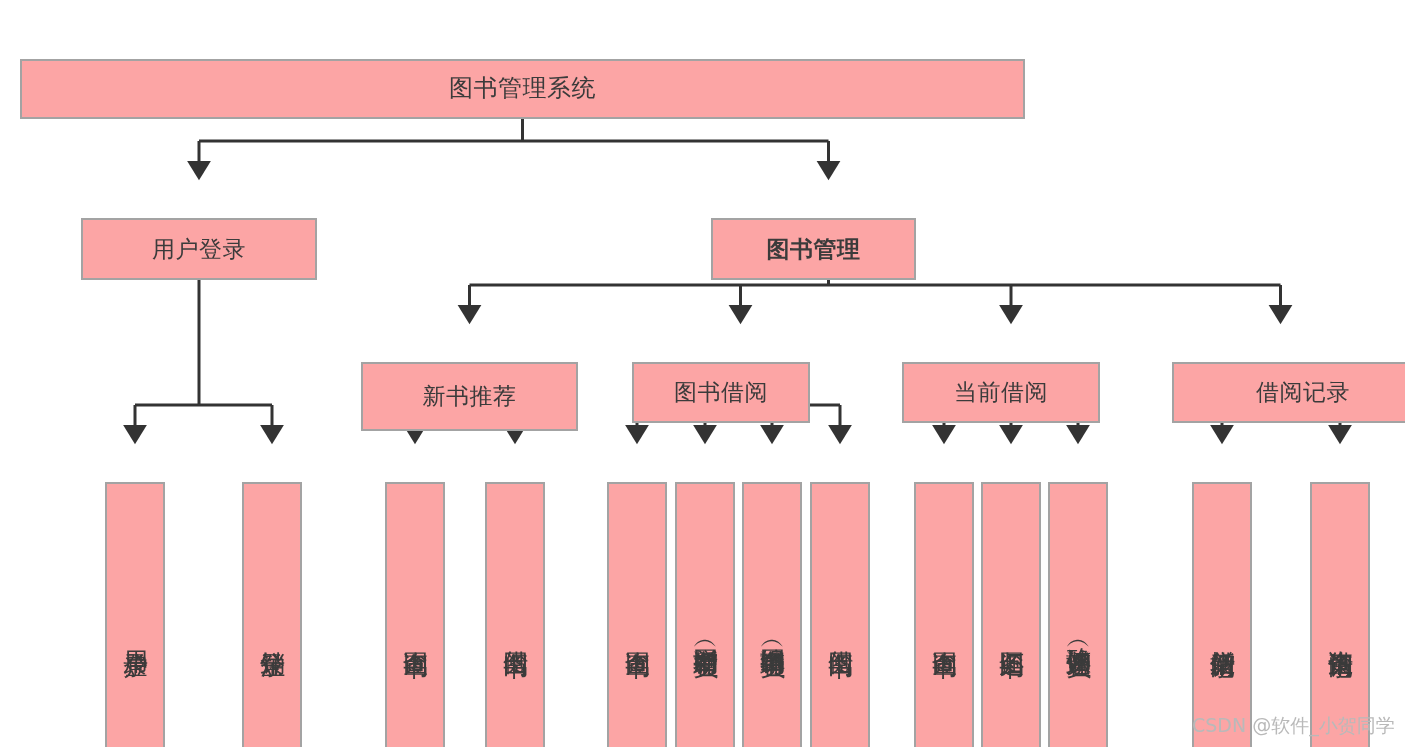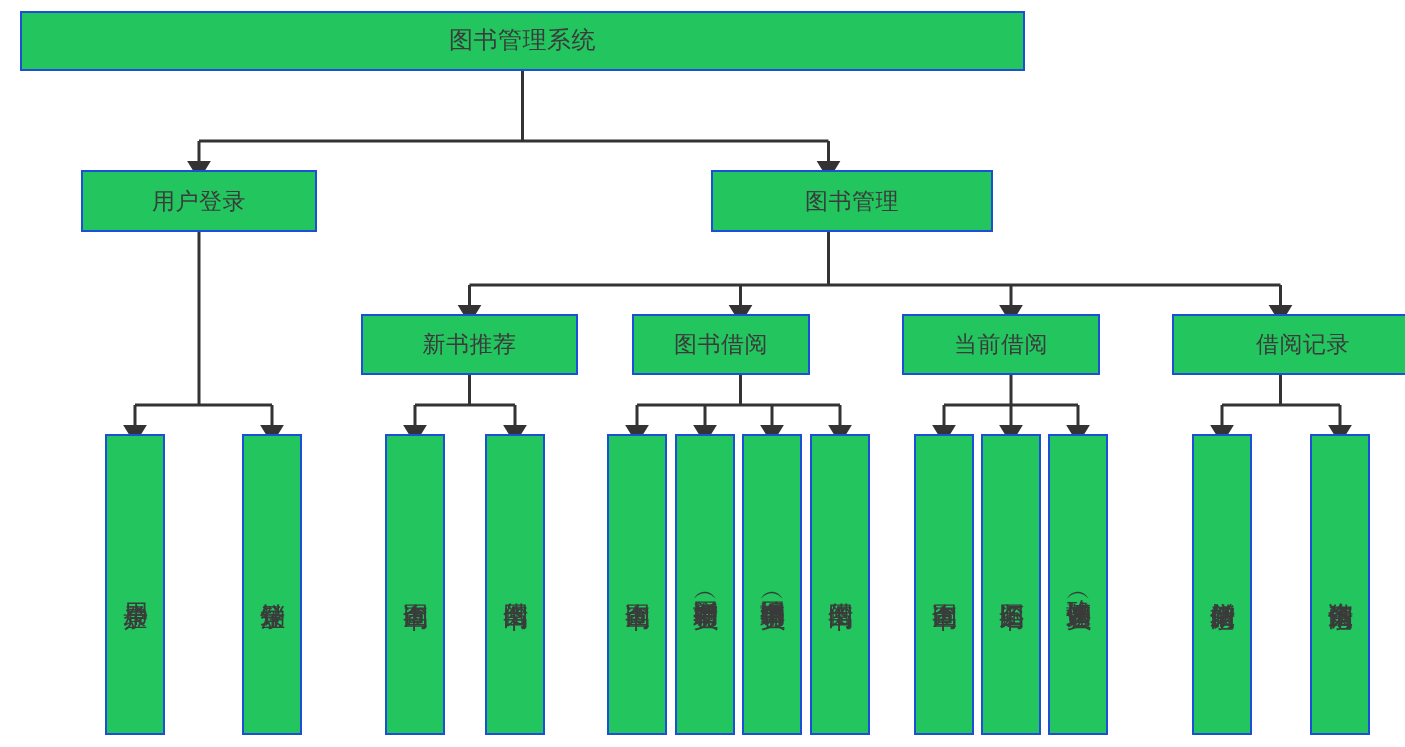--- a/index.html
+++ b/index.html
@@ -22,26 +22,27 @@
     position: absolute;
     left: 0;
     top: 0;
     width: 1405px;
     height: 747px;
     pointer-events: none;
   }
   .node {
     position: absolute;
     box-sizing: border-box;
-    background: #22c55e;
-    border: 2px solid #1d4ed8;
+    background: #fca5a5;
+    border: 2px solid #a3a3a3;
     display: flex;
     align-items: center;
     justify-content: center;
     z-index: 2;
+    margin-top: 48px;
   }
   .node-label {
     color: #3b3b3b;
     font-size: 23px;
     line-height: 1.08;
     letter-spacing: 0.5px;
     white-space: nowrap;
   }
   .node.vertical .node-label {
     writing-mode: vertical-rl;
@@ -112,24 +113,24 @@
       </g>
   </svg>
 
   <div id="nodes-layer">
       <div class="node root" style="left: 20px; top: 11px; width: 1005px; height: 60px;">
         <span class="node-label">图书管理系统</span>
       </div>
       <div class="node" style="left: 81px; top: 170px; width: 236px; height: 62px;">
         <span class="node-label">用户登录</span>
       </div>
-      <div class="node" style="left: 711px; top: 170px; width: 282px; height: 62px;">
+      <div class="node" style="left: 711px; top: 170px; width: 205px; height: 62px; font-weight: bold;">
         <span class="node-label">图书管理</span>
       </div>
-      <div class="node" style="left: 361px; top: 314px; width: 217px; height: 61px;">
+      <div class="node" style="left: 361px; top: 314px; width: 217px; height: 69px;">
         <span class="node-label">新书推荐</span>
       </div>
       <div class="node" style="left: 632px; top: 314px; width: 178px; height: 61px;">
         <span class="node-label">图书借阅</span>
       </div>
       <div class="node" style="left: 902px; top: 314px; width: 198px; height: 61px;">
         <span class="node-label">当前借阅</span>
       </div>
       <div class="node" style="left: 1172px; top: 314px; width: 262px; height: 61px;">
         <span class="node-label">借阅记录</span>
@@ -168,14 +169,15 @@
         <span class="node-label">确认归还（管理员）</span>
       </div>
       <div class="node vertical" style="left: 1192px; top: 434px; width: 60px; height: 301px;">
         <span class="node-label">新增借阅记录</span>
       </div>
       <div class="node vertical" style="left: 1310px; top: 434px; width: 60px; height: 301px;">
         <span class="node-label">查询借阅记录</span>
       </div>
     </div>
 
+  <div class="watermark">CSDN @软件_小贺同学</div>
 
 </div>
 
 </body></html>

